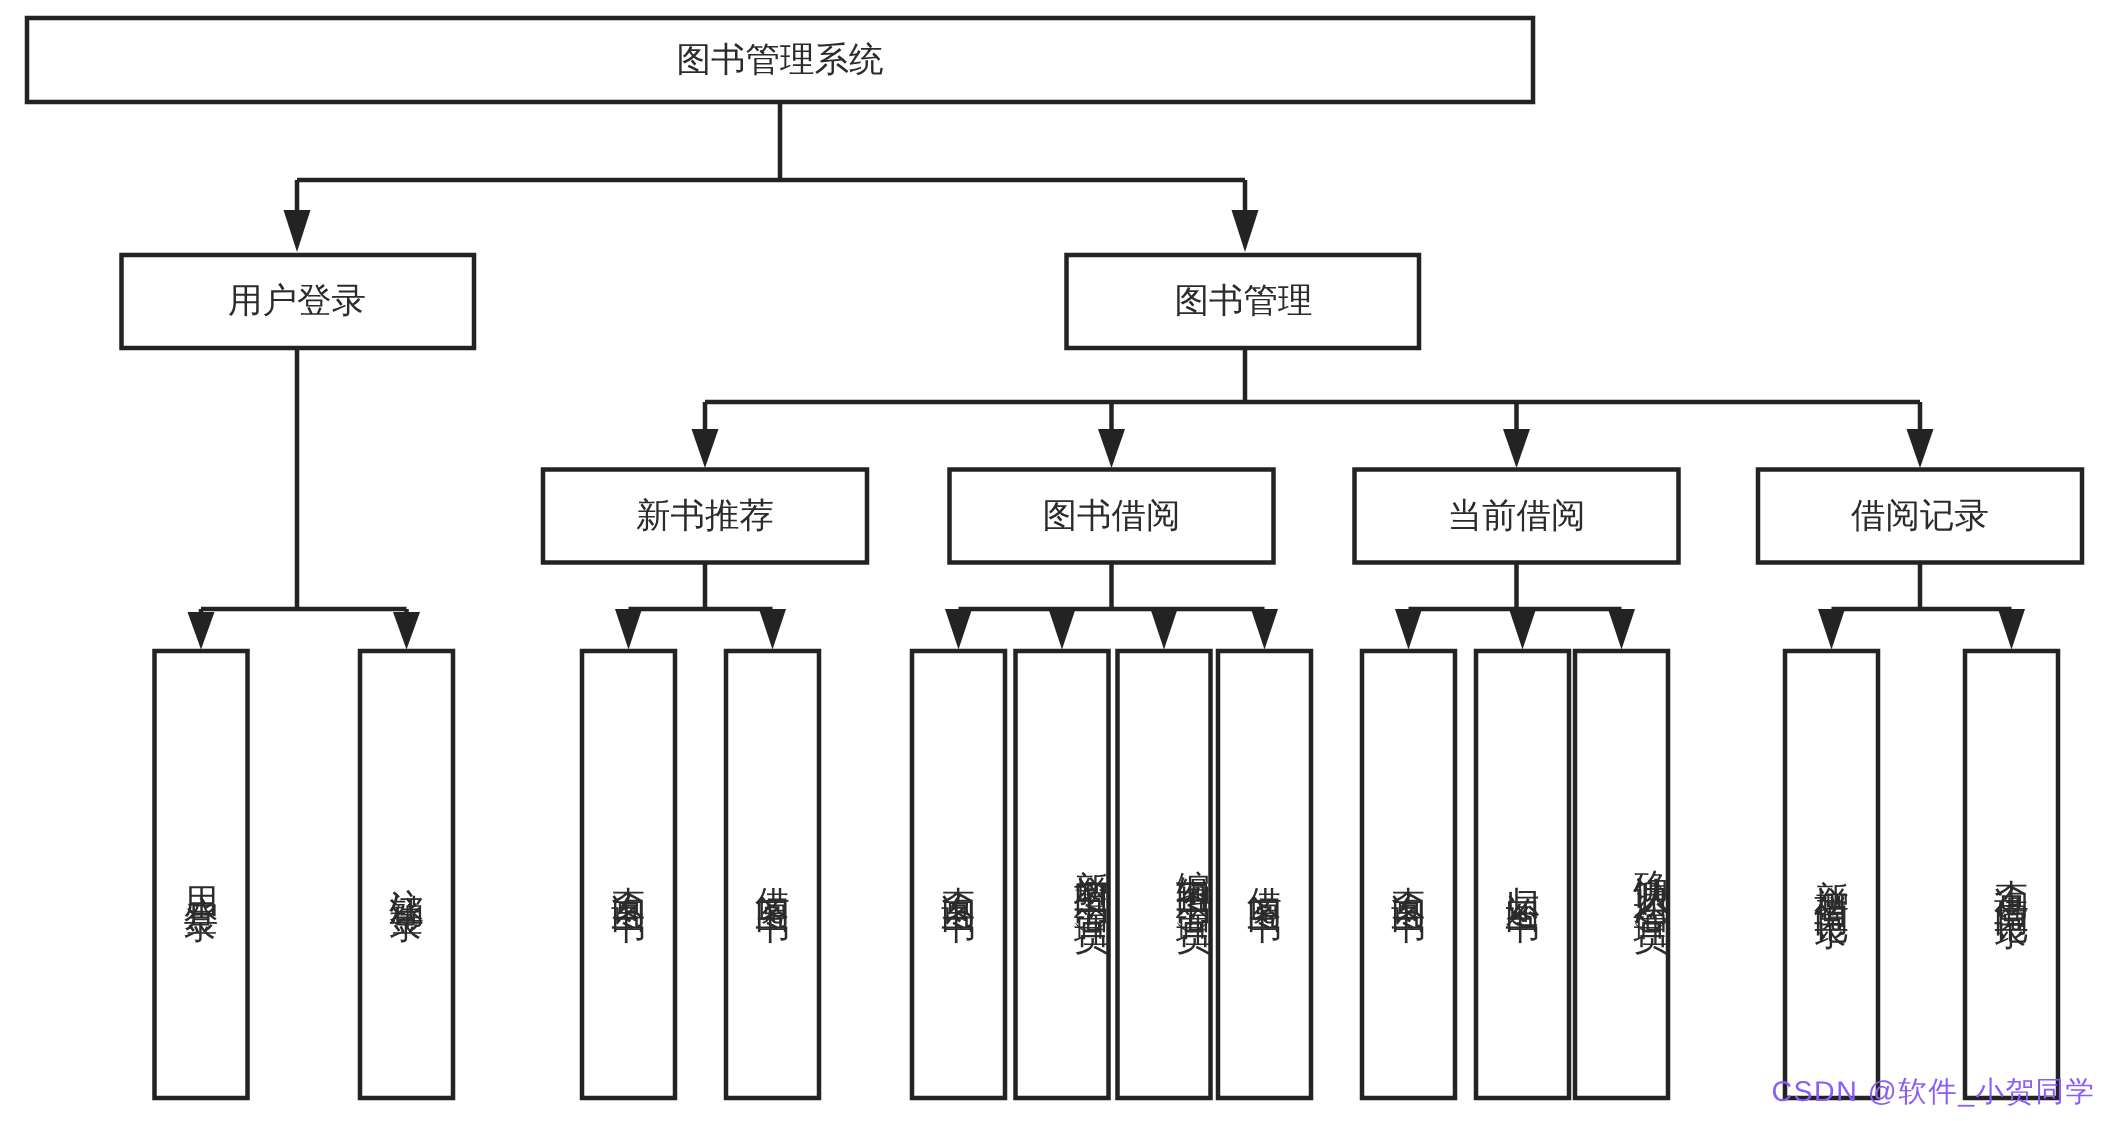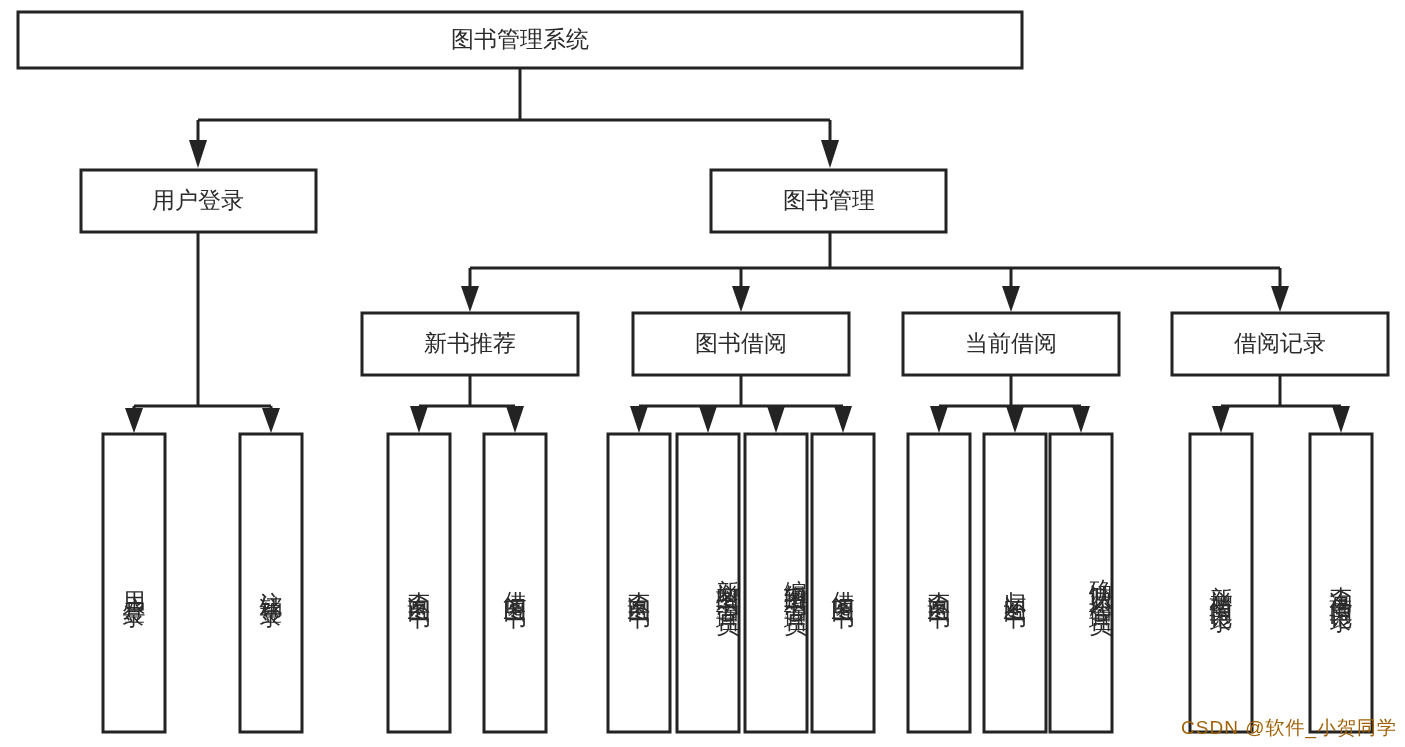--- a/index.html
+++ b/index.html
@@ -63,21 +63,21 @@
     color: #2b2b2b;
     white-space: nowrap;
     pointer-events: none;
   }
   .watermark {
     position: absolute;
     right: 8px;
     bottom: 6px;
     font-family: "Liberation Sans", "DejaVu Sans", sans-serif;
     font-size: 19px;
-    color: #a16207;
+    color: #8b5cf6;
     letter-spacing: 1px;
     white-space: nowrap;
   }
 </style>
 </head>
 <body>
 
 <div id="diagram-root">
 
   <svg id="tree-svg" viewBox="0 0 1405 747" xmlns="http://www.w3.org/2000/svg">

